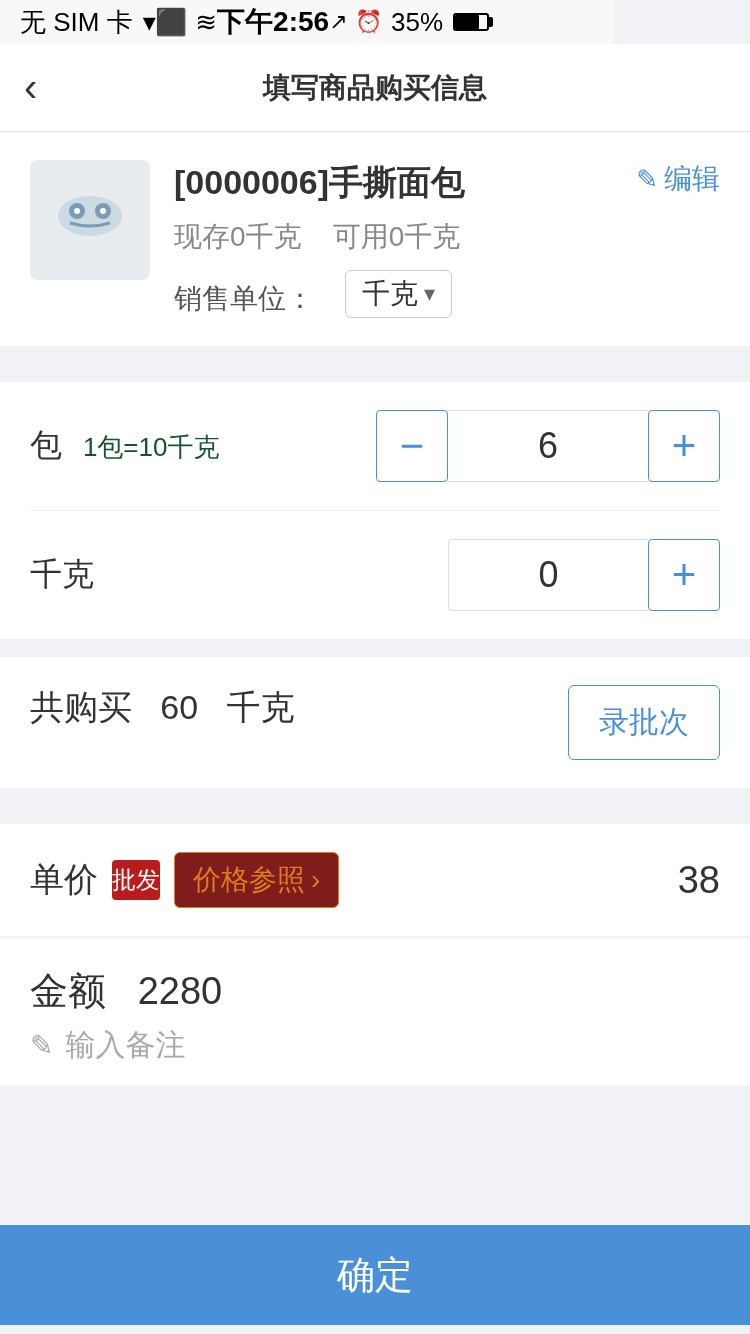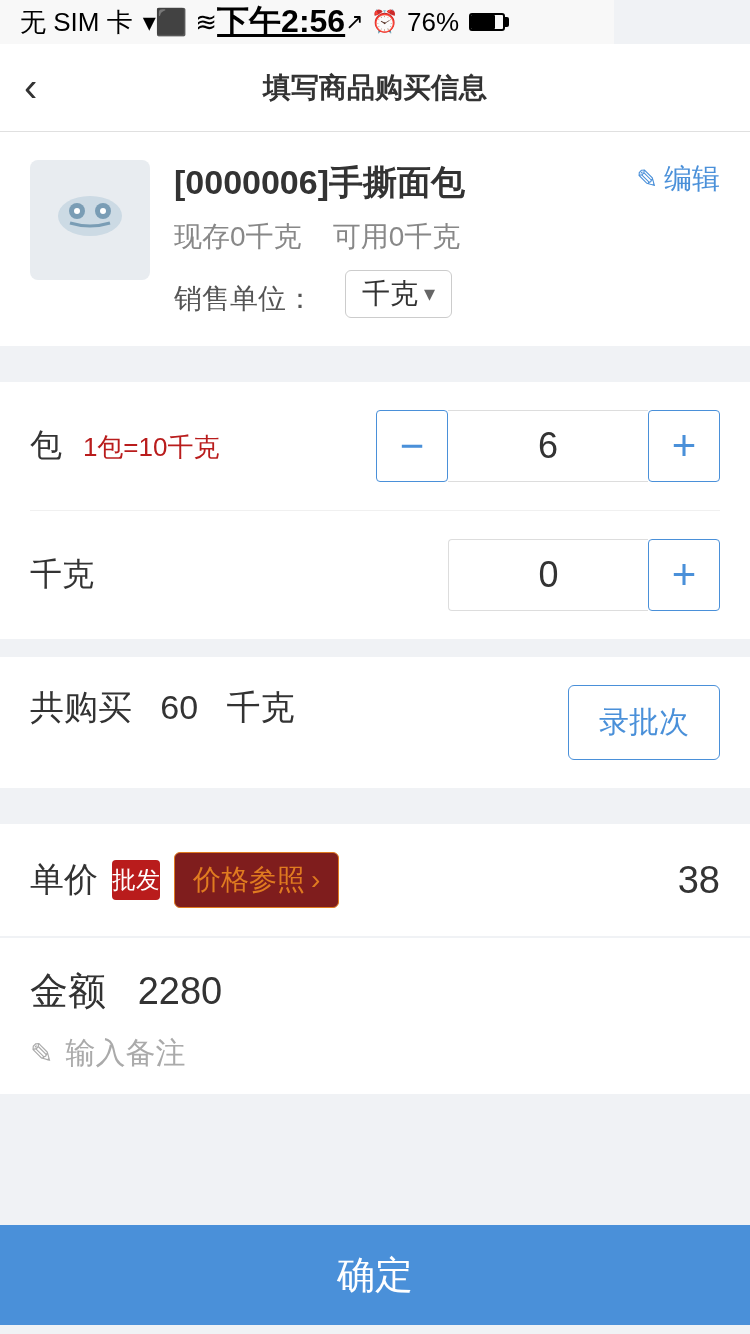--- a/index.html
+++ b/index.html
@@ -19,21 +19,21 @@
       height: 44px;
       background: #f8f8f8;
       display: flex;
       align-items: center;
       justify-content: flex-start;
       padding: 0 20px;
       font-size: 26px;
       color: #000;
     }
     .status-left { display: flex; align-items: center; gap: 10px; }
-    .status-center { font-weight: 600; font-size: 32px; text-decoration: underline; }
+    .status-center { font-weight: 600; font-size: 28px; }
     .status-right { display: flex; align-items: center; gap: 8px; font-size: 26px; }
 
     
     .nav-bar {
       width: 750px;
       height: 88px;
       background: #fff;
       display: flex;
       align-items: center;
       justify-content: center;
@@ -128,21 +128,21 @@
       padding: 0 30px;
     }
     .quantity-row {
       display: flex;
       align-items: center;
       justify-content: space-between;
       padding: 28px 0;
       border-bottom: 1px solid #f0f0f0;
     }
     .quantity-row:last-child { border-bottom: none; }
-    .quantity-hint { font-size: 26px; color: #b91c1c; margin-left: 12px; }
+    .quantity-hint { font-size: 26px; color: #14532d; margin-left: 12px; }
     .quantity-control {
       display: flex;
       align-items: center;
       gap: 0;
     }
     .qty-btn {
       width: 72px;
       height: 72px;
       border: 1px solid #4a90d9;
       background: #fff;
@@ -230,21 +230,21 @@
     
     .amount-section {
       background: #fff;
       margin-bottom: 18px;
       padding: 28px 30px 20px;
     }
     .amount-row {
       font-size: 38px;
       color: #333;
       font-weight: 500;
-      margin-bottom: 16px;
+      margin-bottom: 8px;
     }
     .note-row {
       display: flex;
       align-items: center;
       gap: 12px;
       font-size: 30px;
       color: #aaa;
     }
     .pencil-icon { font-size: 28px; color: #aaa; }
 
@@ -288,21 +288,21 @@
 
   <div class="status-bar">
     <div class="status-left">
       <span>无 SIM 卡</span>
       <span>▾⬛ ≋</span>
     </div>
     <div class="status-center">下午2:56</div>
     <div class="status-right">
       <span style="font-size:22px;">↗</span>
       <span style="font-size:22px;">⏰</span>
-      <span>76%</span>
+      <span>35%</span>
       <span style="display:inline-block;width:36px;height:18px;border:2px solid #000;border-radius:3px;position:relative;margin-left:2px;">
         <span style="display:block;width:76%;height:100%;background:#000;border-radius:1px;"></span>
         <span style="position:absolute;right:-6px;top:50%;transform:translateY(-50%);width:4px;height:10px;background:#000;border-radius:0 2px 2px 0;"></span>
       </span>
     </div>
   </div>
 
   <div class="nav-bar">
     <div class="nav-back">
       <span>‹</span>

